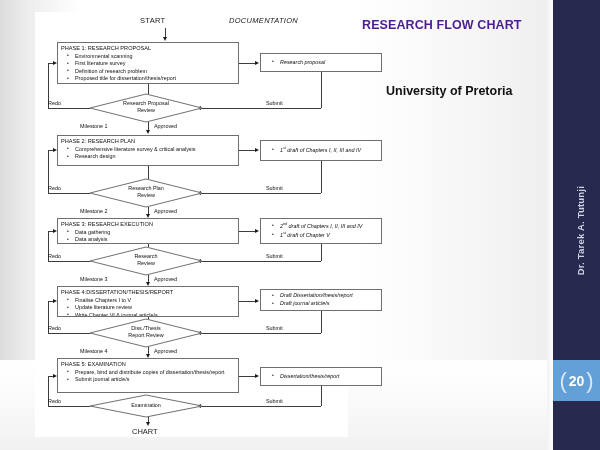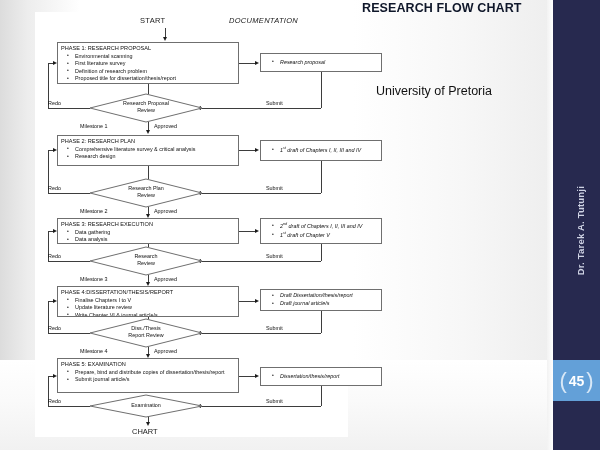--- a/index.html
+++ b/index.html
@@ -43,27 +43,27 @@
   .page-badge{
     position:absolute;right:0;top:360px;width:47px;height:41px;
     background:#63a0d8;
     display:flex;align-items:center;justify-content:center;
   }
   .page-badge .brk{color:#d8e8f7;font-size:22px;font-weight:300;line-height:1;}
   .page-badge .num{color:#ffffff;font-size:14px;font-weight:bold;margin:0 2px;line-height:1;}
 
   
   .title-main{
-    position:absolute;left:362px;top:1px;
-    font-size:12.5px;font-weight:bold;color:#0f172a;letter-spacing:.1px;
+    position:absolute;left:362px;top:18px;
+    font-size:12.5px;font-weight:bold;color:#4c1d95;letter-spacing:.1px;
     white-space:nowrap;
   }
   .title-sub{
-    position:absolute;left:376px;top:84px;
-    font-size:12.5px;font-weight:normal;color:#111111;
+    position:absolute;left:386px;top:84px;
+    font-size:12.5px;font-weight:bold;color:#111111;
     white-space:nowrap;
   }
 
   
   .chart-panel{
     position:absolute;left:35px;top:12px;width:313px;height:425px;
     background:#ffffff;
   }
   .chart{position:absolute;left:0;top:0;width:313px;height:425px;}
 
@@ -343,18 +343,18 @@
       <div class="term" style="left:97px;top:415px;">CHART</div>
 
     </div>
   </div>
 
   <div class="sidebar-gap"></div>
   <div class="sidebar">
     <div class="author-vertical">Dr. Tarek A. Tutunji</div>
     <div class="page-badge">
       <span class="brk">(</span>
-      <span class="num">45</span>
+      <span class="num">20</span>
       <span class="brk">)</span>
     </div>
   </div>
 
 </div>
 
 </body></html>

